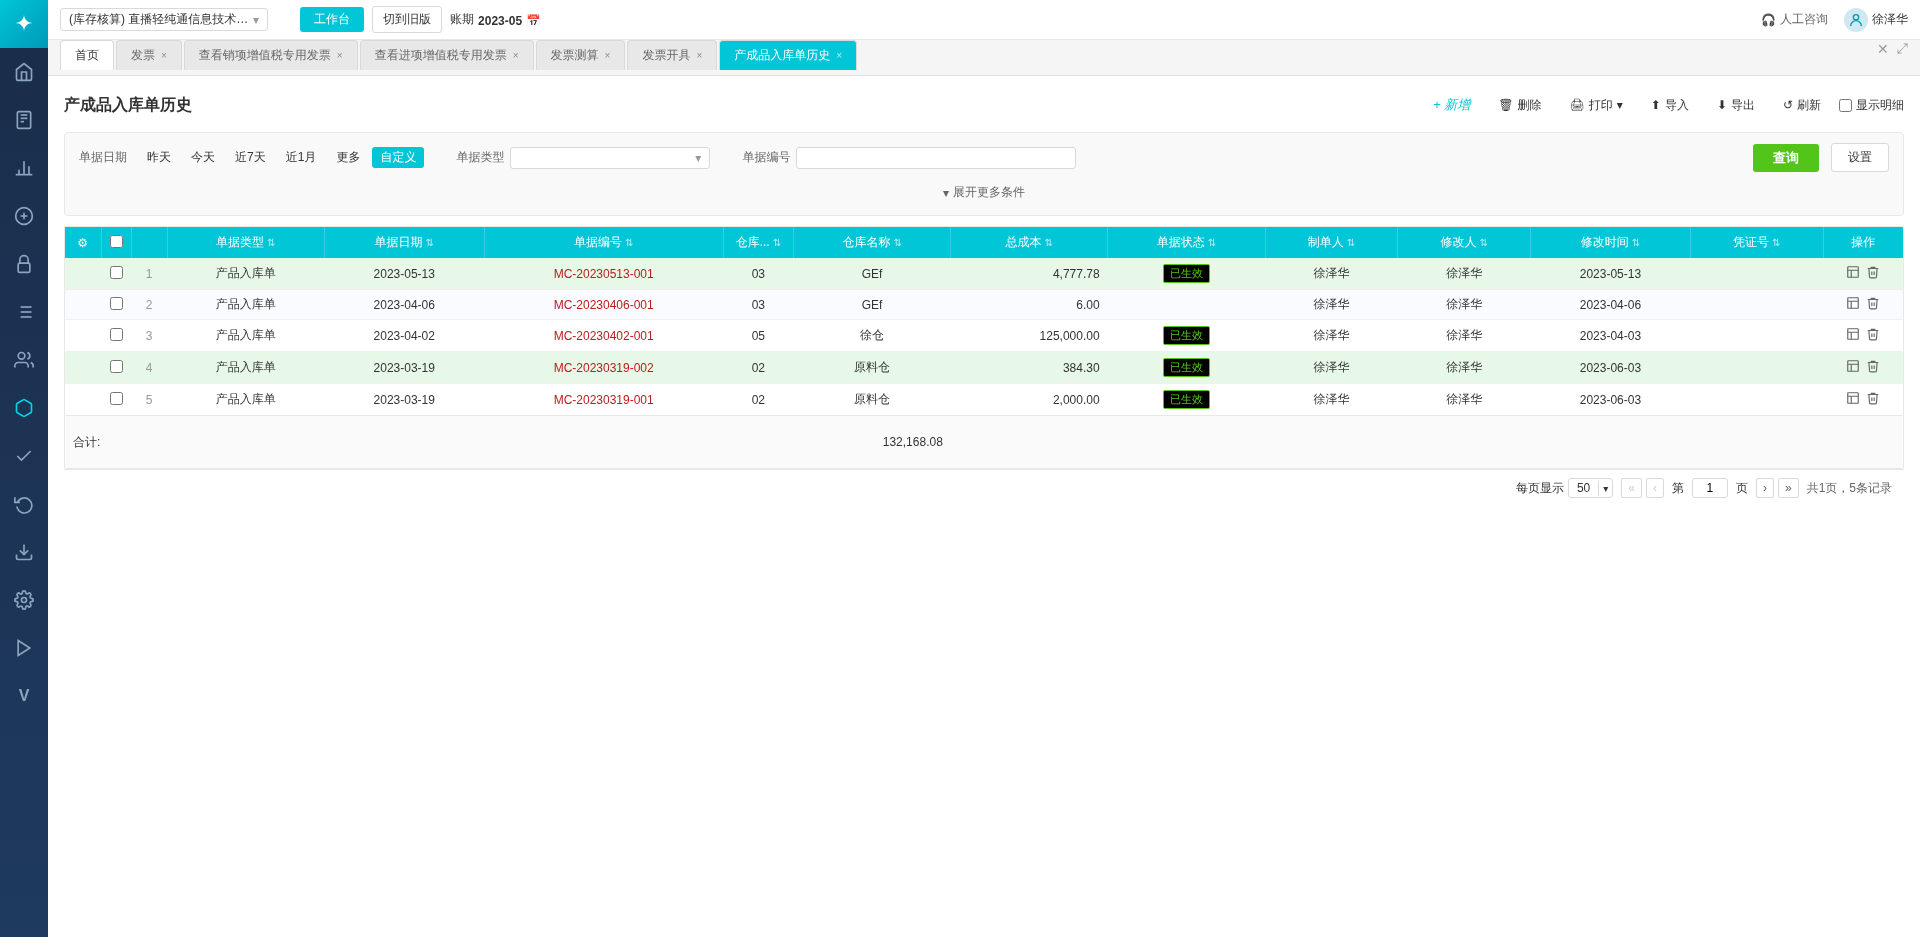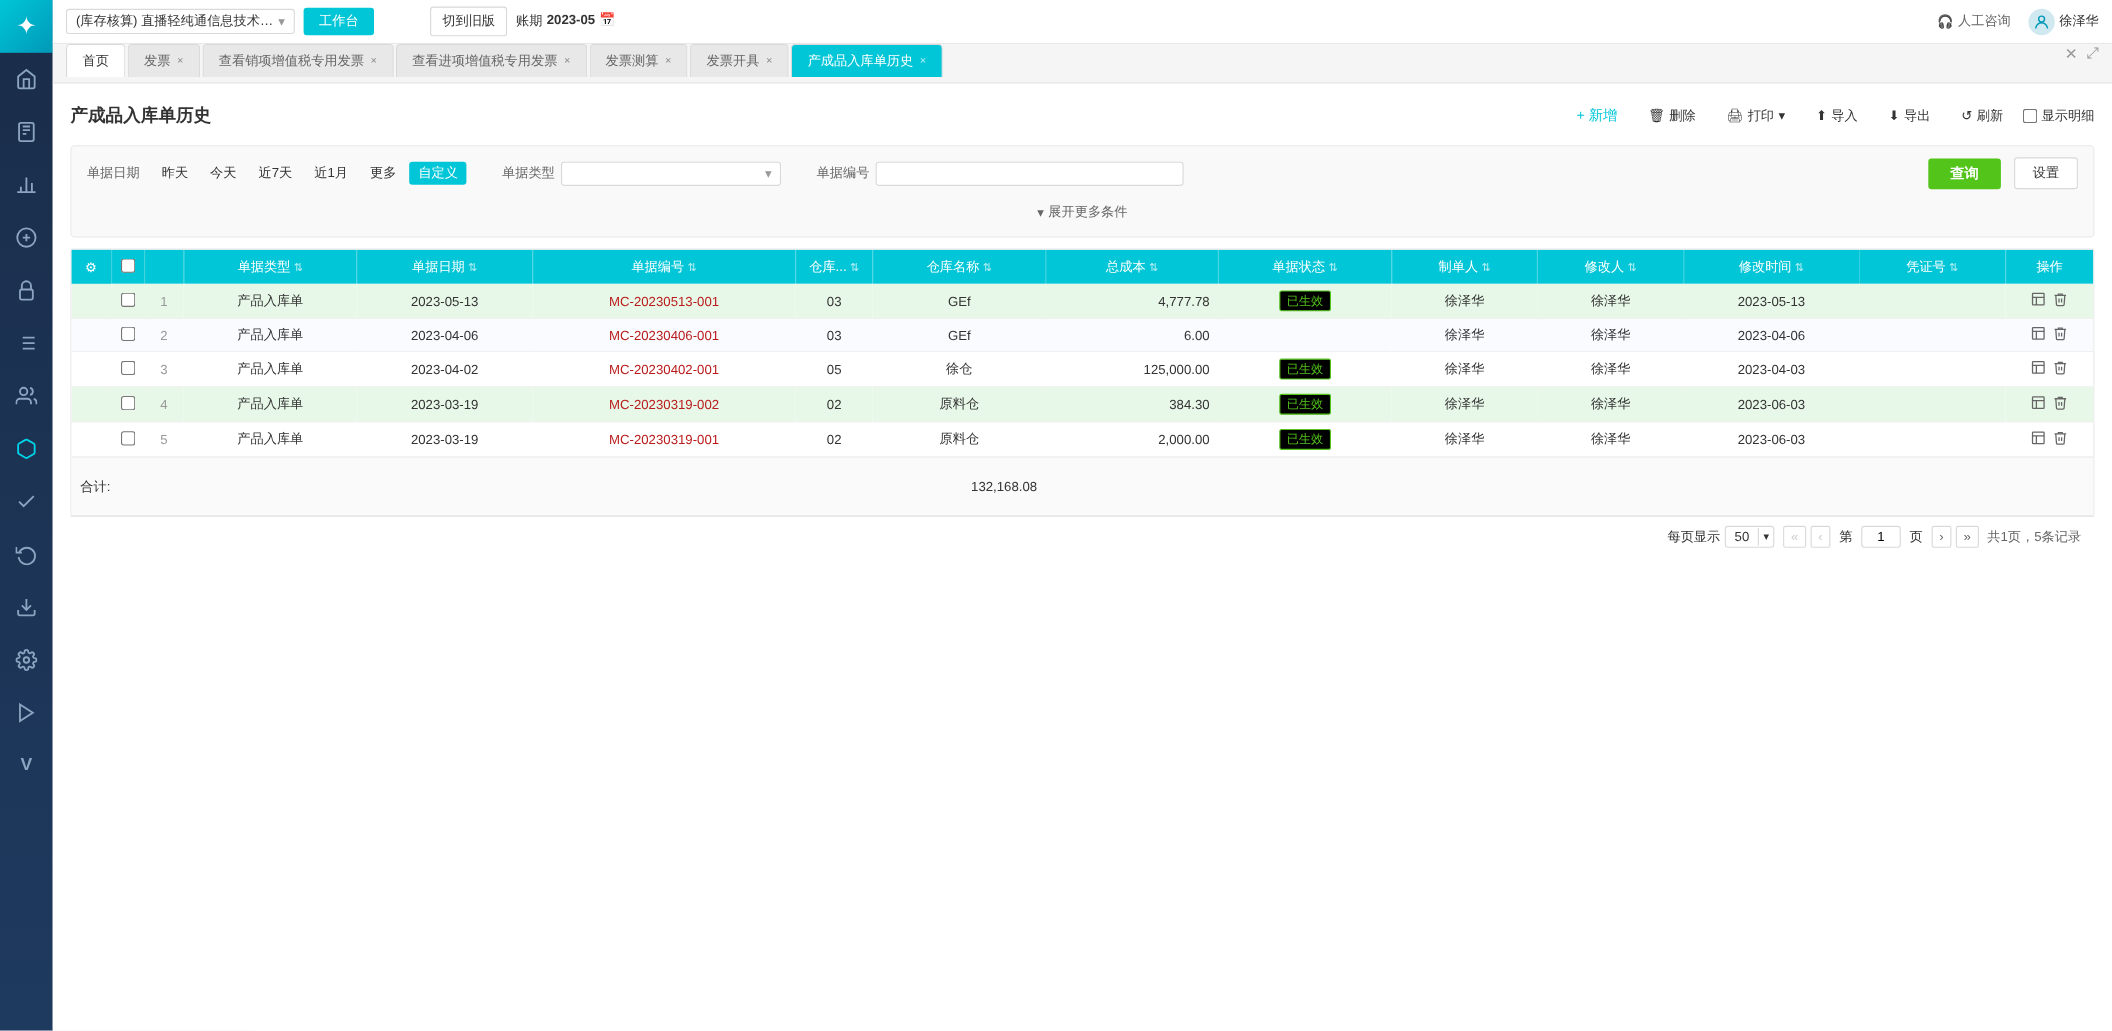--- a/index.html
+++ b/index.html
@@ -15,23 +15,23 @@
     .sidebar-item.active { color: #00d4e8; }
 
     
     .main-content { flex: 1; display: flex; flex-direction: column; background: #f0f2f5; }
 
     
     .top-bar { height: 40px; background: #fff; display: flex; align-items: center; padding: 0 12px; border-bottom: 1px solid #e8e8e8; justify-content: space-between; }
     .top-bar-left { display: flex; align-items: center; gap: 8px; }
     .company-selector { display: flex; align-items: center; gap: 4px; background: #fff; border: 1px solid #d9d9d9; padding: 2px 8px; border-radius: 3px; font-size: 12px; cursor: pointer; max-width: 220px; }
     .company-name { color: #333; font-size: 12px; overflow: hidden; text-overflow: ellipsis; white-space: nowrap; max-width: 180px; }
-    .btn-workstation { background: #00c6d7; color: white; border: none; padding: 4px 14px; border-radius: 3px; cursor: pointer; font-size: 12px; }
-    .btn-switch { background: white; color: #333; border: 1px solid #d9d9d9; padding: 4px 10px; border-radius: 3px; cursor: pointer; font-size: 12px; margin-left: 43px; }
-    .accounting-period { display: flex; align-items: flex-start; gap: 4px; font-size: 12px; color: #333; }
+    .btn-workstation { background: #00c6d7; color: white; border: none; padding: 4px 14px; border-radius: 3px; cursor: pointer; font-size: 12px; margin-left: 24px; }
+    .btn-switch { background: white; color: #333; border: 1px solid #d9d9d9; padding: 4px 10px; border-radius: 3px; cursor: pointer; font-size: 12px; }
+    .accounting-period { display: flex; align-items: flex-end; gap: 4px; font-size: 12px; color: #333; }
     .top-bar-right { display: flex; align-items: center; gap: 16px; }
     .user-service { display: flex; align-items: center; gap: 4px; font-size: 12px; color: #666; cursor: pointer; }
     .user-info { display: flex; align-items: center; gap: 4px; font-size: 12px; color: #333; cursor: pointer; }
     .avatar { width: 24px; height: 24px; border-radius: 50%; background: #d0e8f0; display: flex; align-items: center; justify-content: center; font-size: 11px; color: #0099b8; }
 
     
     .tab-bar { height: 36px; background: #f5f5f5; display: flex; align-items: flex-start; padding: 0 12px; border-bottom: 1px solid #e0e0e0; gap: 2px; }
     .tab-item { height: 30px; padding: 0 14px; border-radius: 4px 4px 0 0; display: flex; align-items: center; gap: 6px; font-size: 12px; cursor: pointer; background: #e8e8e8; color: #666; border: 1px solid #d9d9d9; border-bottom: none; }
     .tab-item.active { background: #00c6d7; color: white; }
     .tab-close { font-size: 10px; cursor: pointer; opacity: 0.7; }
@@ -258,21 +258,21 @@
         <span class="tab-win-btn">✕</span>
         <span class="tab-win-btn">⤢</span>
       </div>
     </div>
 
     <div class="page-content">
 
       <div class="page-title-bar">
         <span class="page-title">产成品入库单历史</span>
         <div class="toolbar">
-          <button class="toolbar-btn" style="color:#00c6d7; font-size:13px;">+ 新增</button>
+          <button class="toolbar-btn" style="color:#00c6d7; font-size:13px;font-style:italic;">+ 新增</button>
           <button class="toolbar-btn">
             <span>🗑</span>
             <span>删除</span>
           </button>
           <button class="toolbar-btn">
             <span>🖨</span>
             <span>打印</span>
             <span>▾</span>
           </button>
           <button class="toolbar-btn">

